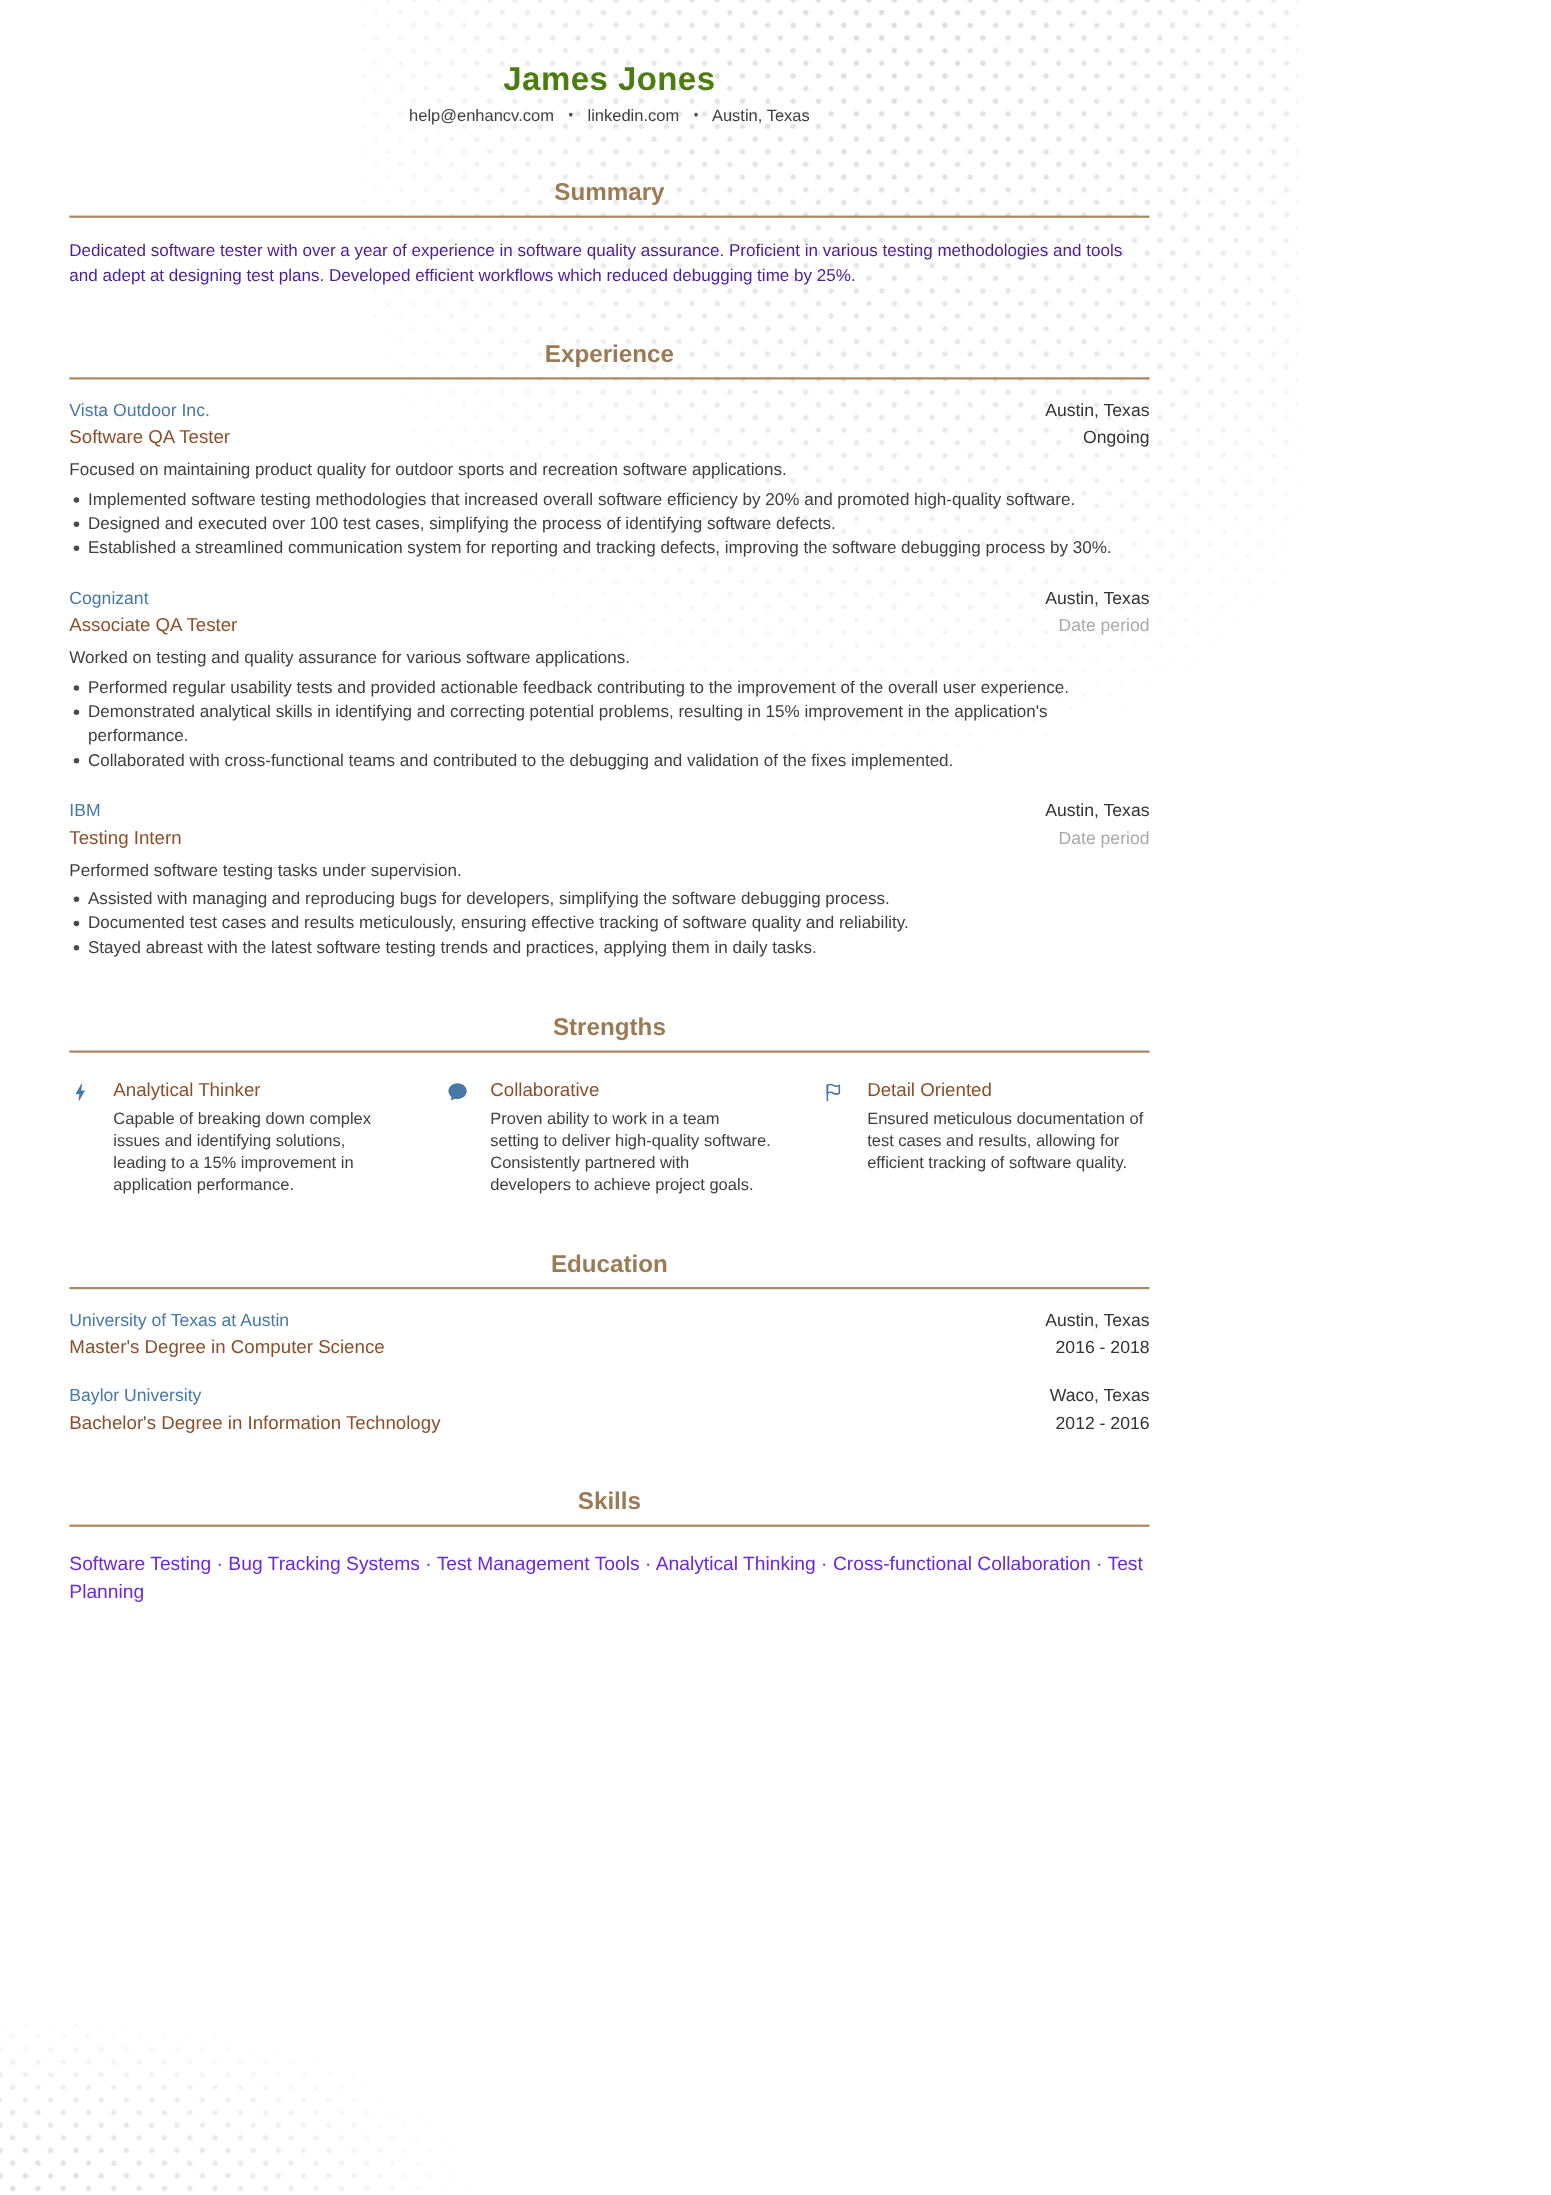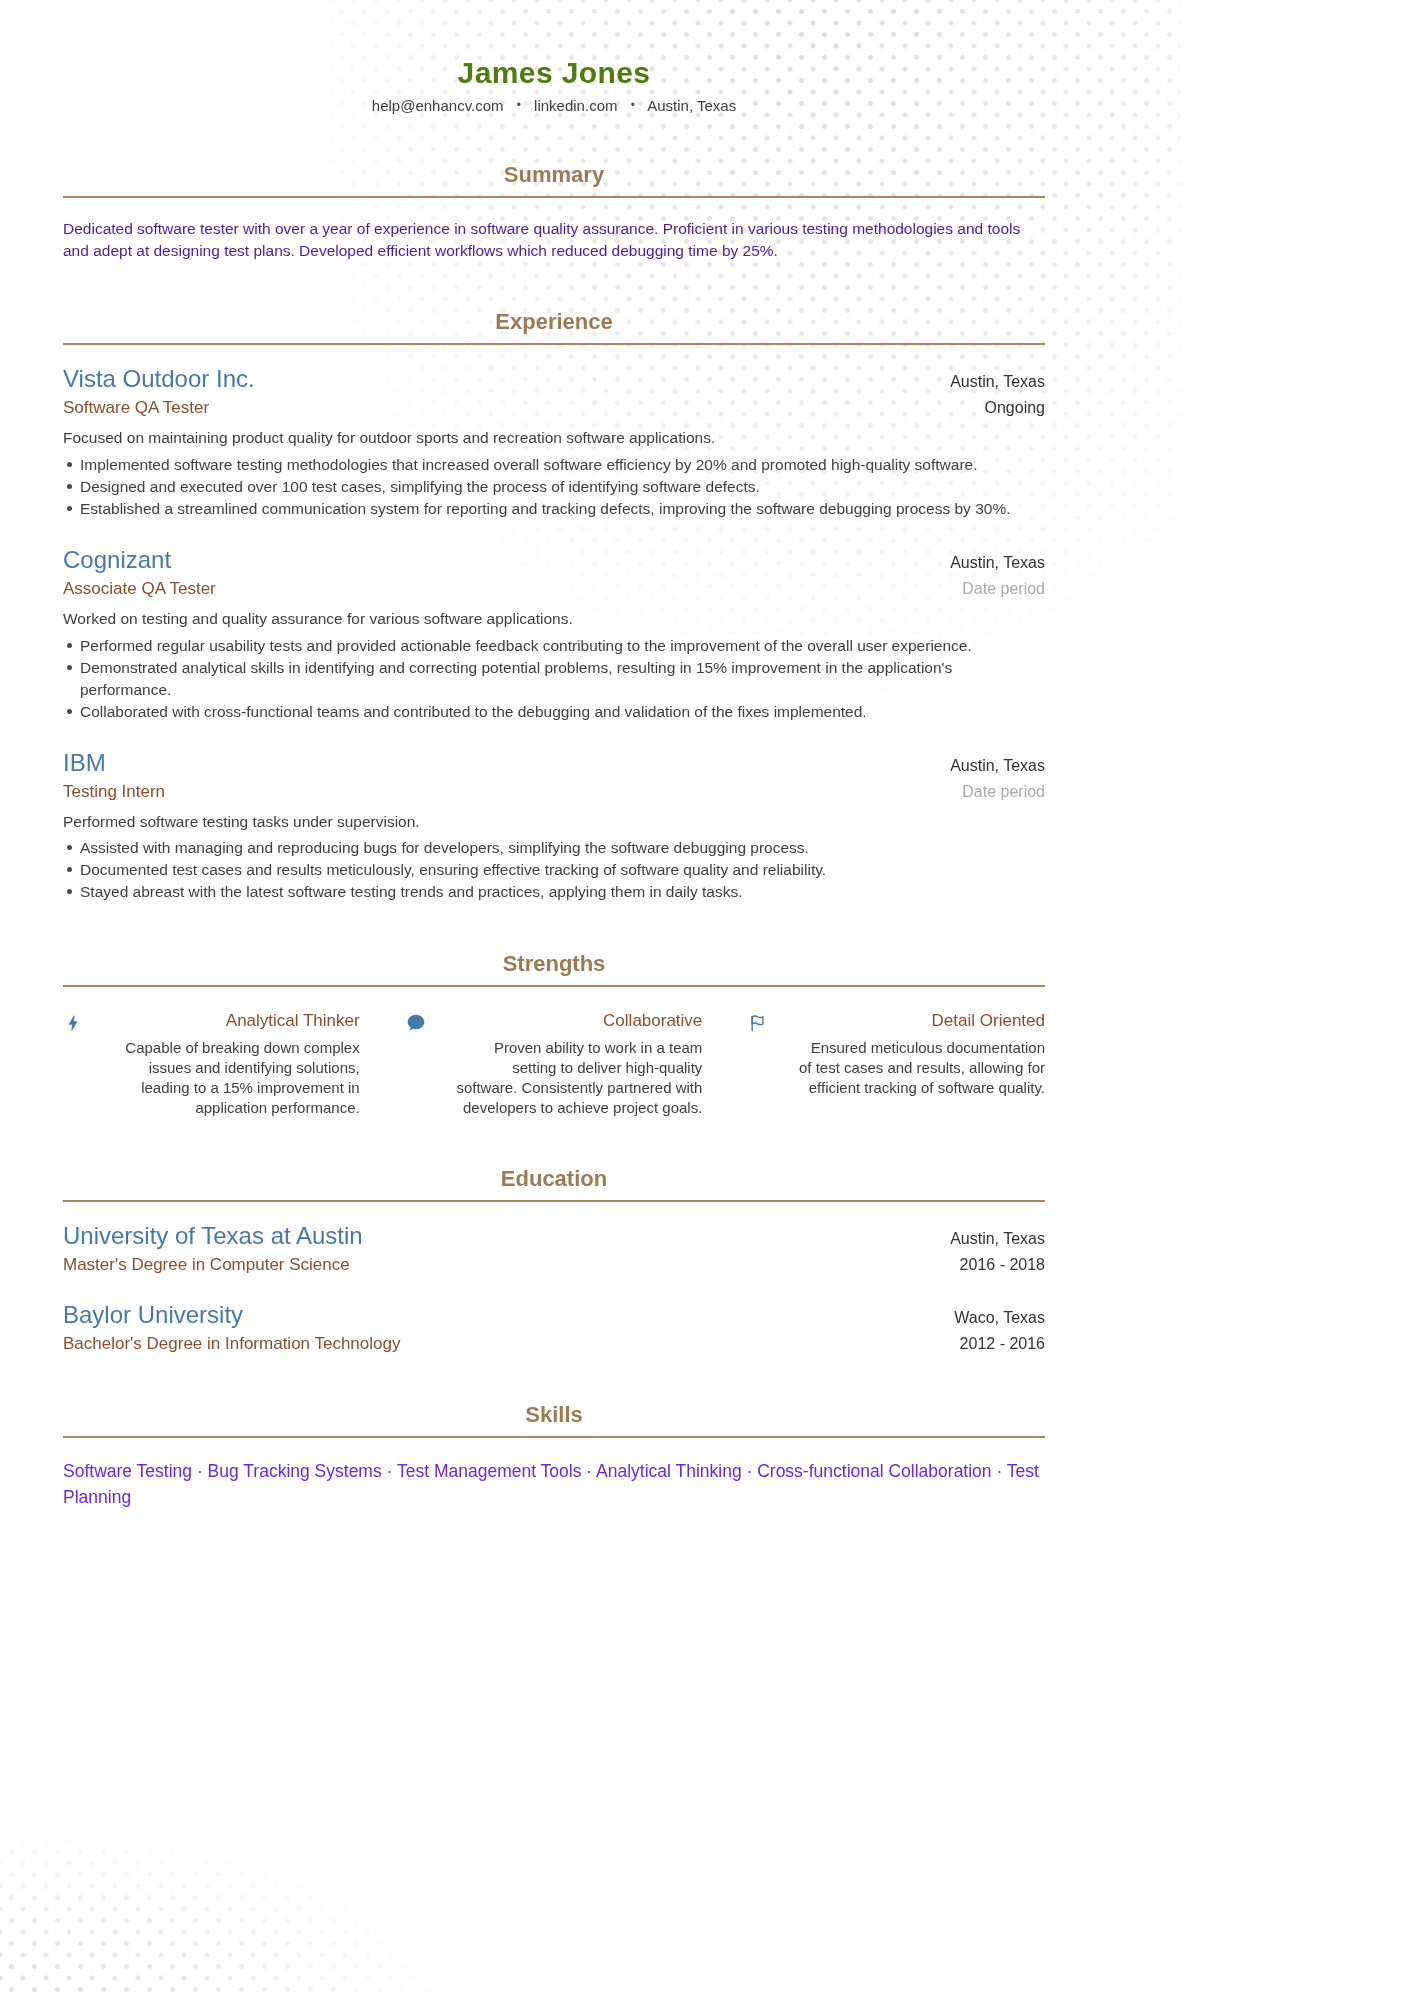--- a/index.html
+++ b/index.html
@@ -53,21 +53,21 @@
   }
   .rule { border-bottom: 2px solid #a9875f; margin-top: 8px; }
 
   
   .summary-text { margin-top: 20px; font-size: 15.5px; line-height: 1.4; color: #4c1d95; }
 
   
   .entries { margin-top: 20px; }
   .entry { margin-bottom: 26px; }
   .erow { display: flex; justify-content: space-between; align-items: baseline; }
-  .company, .school { font-size: 24px; color: #4679a5; font-weight: 400; }
+  .company, .school { font-size: 16px; color: #4679a5; font-weight: 400; }
   .meta { font-size: 16px; color: #333333; }
   .meta.muted { color: #a9a9a9; }
   .r2 { margin-top: 5px; }
   .role, .degree { font-size: 17px; color: #8a4e2a; font-weight: 400; }
   .desc { margin-top: 9px; font-size: 15.5px; line-height: 1.4; }
   ul.bullets { margin-top: 5px; list-style: none; }
   ul.bullets li {
     position: relative;
     padding-left: 17px;
     font-size: 15.5px;
@@ -82,21 +82,21 @@
     background: #4a4a4a;
   }
 
   
   .strengths {
     display: grid;
     grid-template-columns: 1fr 1fr 1fr;
     column-gap: 46px;
     margin-top: 24px;
   }
-  .strength { display: flex; gap: 28px; align-items: flex-start; text-align: right; }
+  .strength { display: flex; gap: 18px; align-items: flex-start; }
   .s-icon { flex: 0 0 22px; padding-top: 2px; }
   .s-icon svg { display: block; }
   .s-title { font-size: 17px; color: #8a4e2a; margin-bottom: 7px; }
   .s-text { font-size: 15px; line-height: 1.33; color: #3e3e3e; }
 
   
   .skills-text { margin-top: 20px; font-size: 17.5px; line-height: 1.5; color: #6d28d9; }
 </style>
 </head>
 <body>

